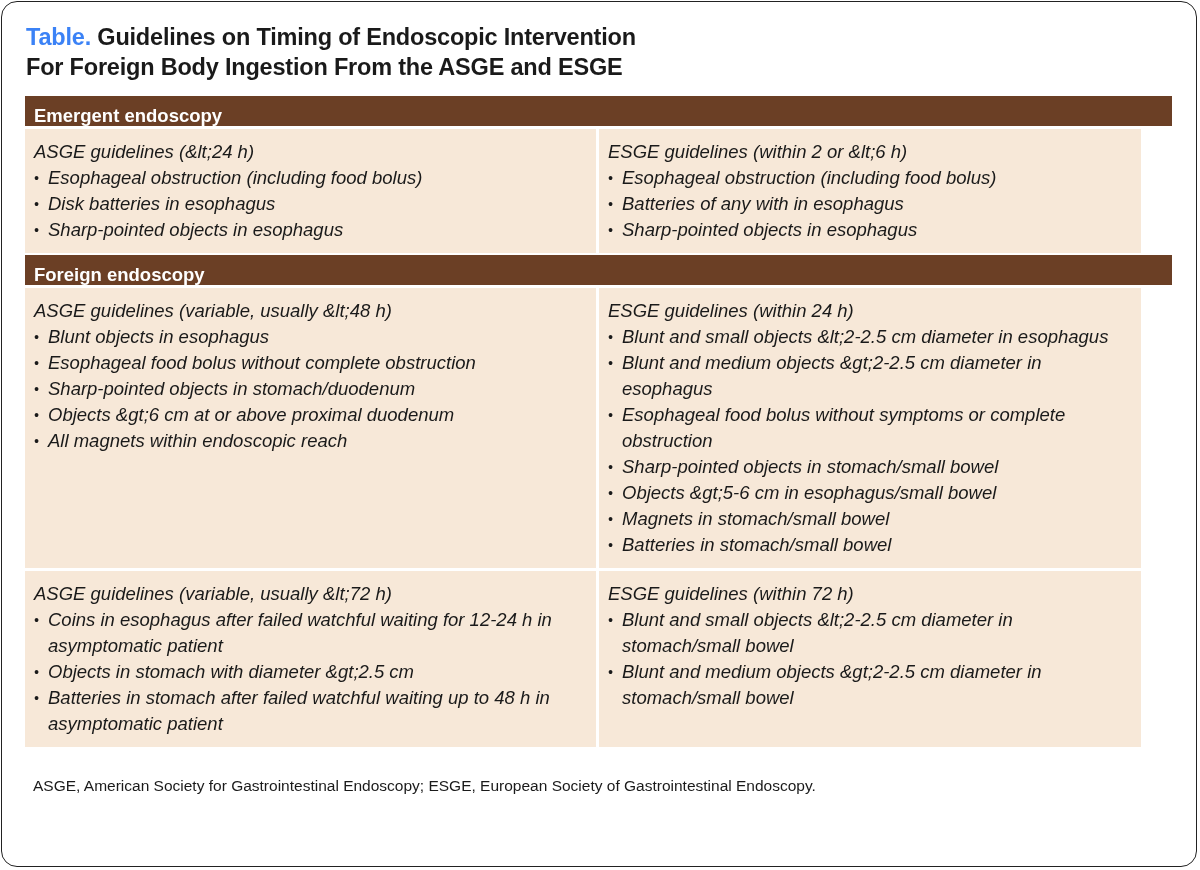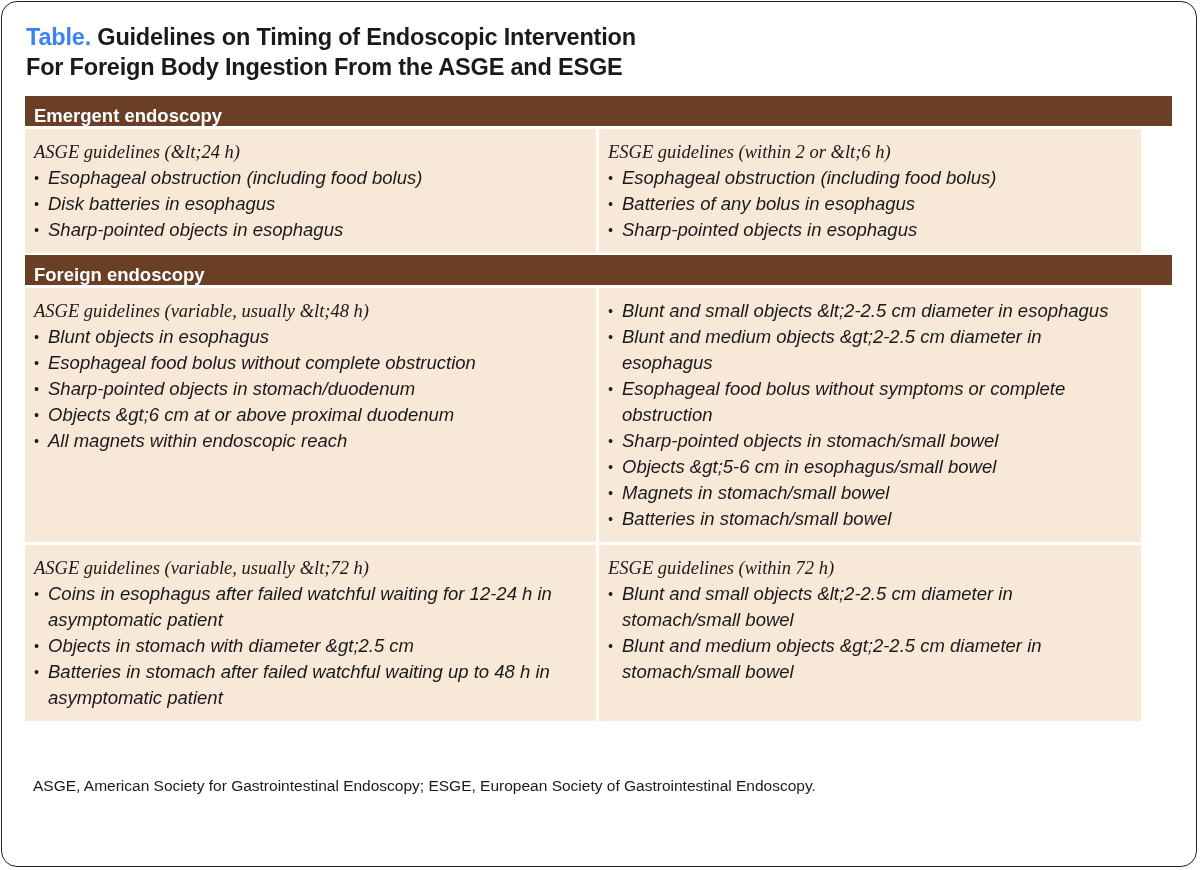--- a/index.html
+++ b/index.html
@@ -13,21 +13,21 @@
   .table { position: absolute; left: 25px; top: 96px; width: 1147px; }
   .section-header { background: #6b3f25; color: #ffffff; font-weight: bold; font-size: 18.5px;
                     height: 30px; line-height: 40px; padding-left: 9px; box-sizing: border-box;
                     margin-top: 2px; }
   .section-header:first-child { margin-top: 0; }
   .section-row { display: flex; margin-top: 3px; }
   .cell { background: #f7e8d8; box-sizing: border-box; padding: 10px 8px 10px 9px;
           font-size: 18.5px; line-height: 26px; }
   .cell.left { width: 571px; margin-right: 3px; }
   .cell.right { width: 542px; }
-  .cell .heading { font-style: italic; font-family: Liberation Serif, serif; }
+  .cell .heading { font-style: italic; }
   .cell ul { list-style: none; margin: 0; padding: 0; }
   .cell li { position: relative; padding-left: 14px; font-style: italic; }
   .cell li::before { content: "\2022"; position: absolute; left: 0; top: 0; font-size: 14px; }
   .footnote { position: absolute; left: 33px; top: 777px; font-size: 15.5px; color: #1a1a1a; }
 </style>
 </head>
 <body>
 
 <div class="frame"></div>
 
@@ -45,39 +45,40 @@
       <ul>
         <li>Esophageal obstruction (including food bolus)</li>
         <li>Disk batteries in esophagus</li>
         <li>Sharp-pointed objects in esophagus</li>
       </ul>
     </div>
     <div class="cell right">
       <div class="heading">ESGE guidelines (within 2 or &amp;lt;6 h)</div>
       <ul>
         <li>Esophageal obstruction (including food bolus)</li>
-        <li>Batteries of any bolus in esophagus</li>
+        <li>Batteries of any with in esophagus</li>
         <li>Sharp-pointed objects in esophagus</li>
       </ul>
     </div>
   </div>
 
   <div class="section-header">Foreign endoscopy</div>
   <div class="section-row">
     <div class="cell left">
       <div class="heading">ASGE guidelines (variable, usually &amp;lt;48 h)</div>
       <ul>
         <li>Blunt objects in esophagus</li>
         <li>Esophageal food bolus without complete obstruction</li>
         <li>Sharp-pointed objects in stomach/duodenum</li>
         <li>Objects &amp;gt;6 cm at or above proximal duodenum</li>
         <li>All magnets within endoscopic reach</li>
       </ul>
     </div>
     <div class="cell right">
+      <div class="heading">ESGE guidelines (within 24 h)</div>
       <ul>
         <li>Blunt and small objects &amp;lt;2-2.5 cm diameter in esophagus</li>
         <li>Blunt and medium objects &amp;gt;2-2.5 cm diameter in esophagus</li>
         <li>Esophageal food bolus without symptoms or complete obstruction</li>
         <li>Sharp-pointed objects in stomach/small bowel</li>
         <li>Objects &amp;gt;5-6 cm in esophagus/small bowel</li>
         <li>Magnets in stomach/small bowel</li>
         <li>Batteries in stomach/small bowel</li>
       </ul>
     </div>

